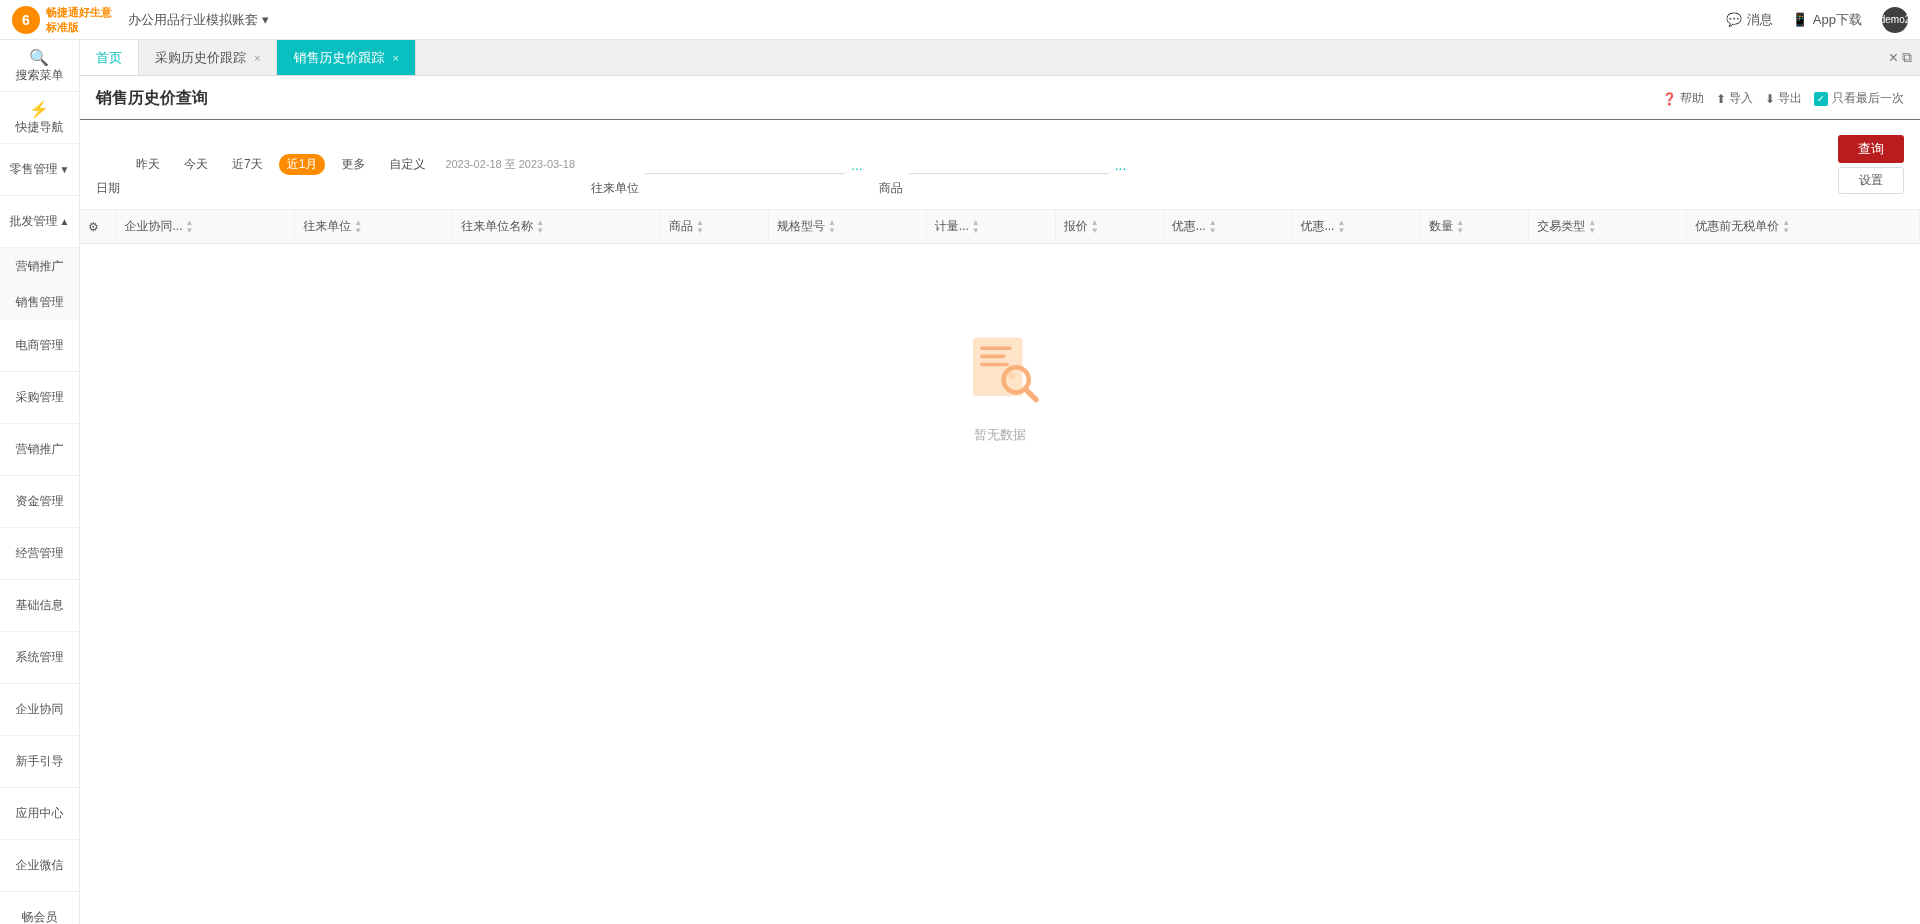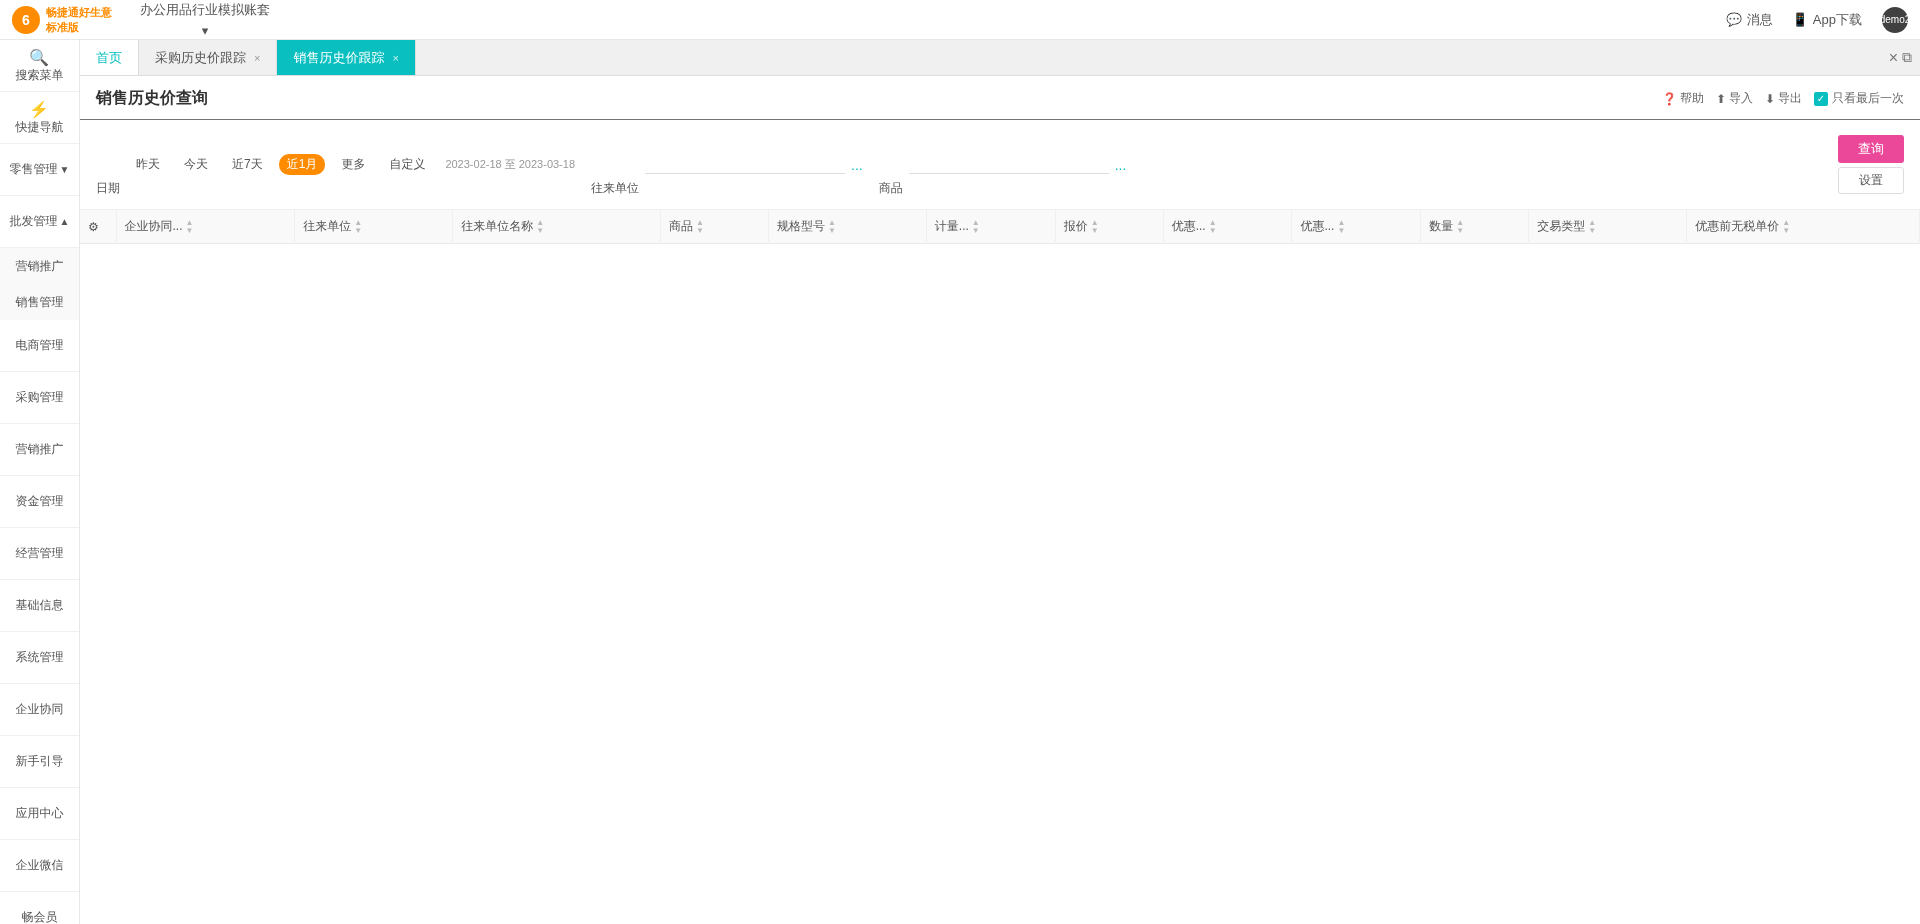--- a/index.html
+++ b/index.html
@@ -36,25 +36,24 @@
     .logo-text {
       font-size: 11px;
       color: #ff8c00;
       line-height: 1.3;
       font-weight: bold;
     }
     .top-bar-dropdown {
       display: flex;
       align-items: center;
       gap: 4px;
-      margin-left: 28px;
+      margin-left: 16px;
       font-size: 13px;
       color: #555;
       cursor: pointer;
-      flex-direction: column;
     }
     .top-bar-right {
       margin-left: auto;
       display: flex;
       align-items: center;
       gap: 20px;
       font-size: 13px;
       color: #555;
     }
     .top-bar-right-item {
@@ -290,21 +289,21 @@
     }
 
     
     .filter-actions {
       margin-left: auto;
       display: flex;
       flex-direction: column;
       gap: 4px;
     }
     .btn-query {
-      background: #ec4899;
+      background: #b91c1c;
       color: white;
       border: none;
       padding: 5px 20px;
       border-radius: 3px;
       font-size: 13px;
       cursor: pointer;
       white-space: nowrap;
     }
     .btn-settings {
       background: #fff;
@@ -667,17 +666,34 @@
                       <span>▼</span>
                     </span>
                 </div>
               </th>
             </tr>
           </thead>
           <tbody>
           </tbody>
         </table>
 
+        <div class="empty-state">
+          <div class="empty-icon">
+            <svg viewBox="0 0 100 100" xmlns="http://www.w3.org/2000/svg">
+
+              <rect x="20" y="15" width="55" height="65" rx="4" fill="#fde4c8"></rect>
+              <rect x="28" y="25" width="35" height="4" rx="2" fill="#f9b07a"></rect>
+              <rect x="28" y="34" width="28" height="4" rx="2" fill="#f9b07a"></rect>
+              <rect x="28" y="43" width="32" height="4" rx="2" fill="#f9b07a"></rect>
+
+              <circle cx="68" cy="62" r="14" fill="none" stroke="#f9b07a" stroke-width="5"></circle>
+              <line x1="78" y1="72" x2="90" y2="84" stroke="#f9b07a" stroke-width="6" stroke-linecap="round"></line>
+
+              <circle cx="63" cy="57" r="4" fill="rgba(255,200,150,0.5)"></circle>
+            </svg>
+          </div>
+          <span class="empty-text">暂无数据</span>
+        </div>
       </div>
 
     </div>
   </div>
 </div>
 
 </body></html>

